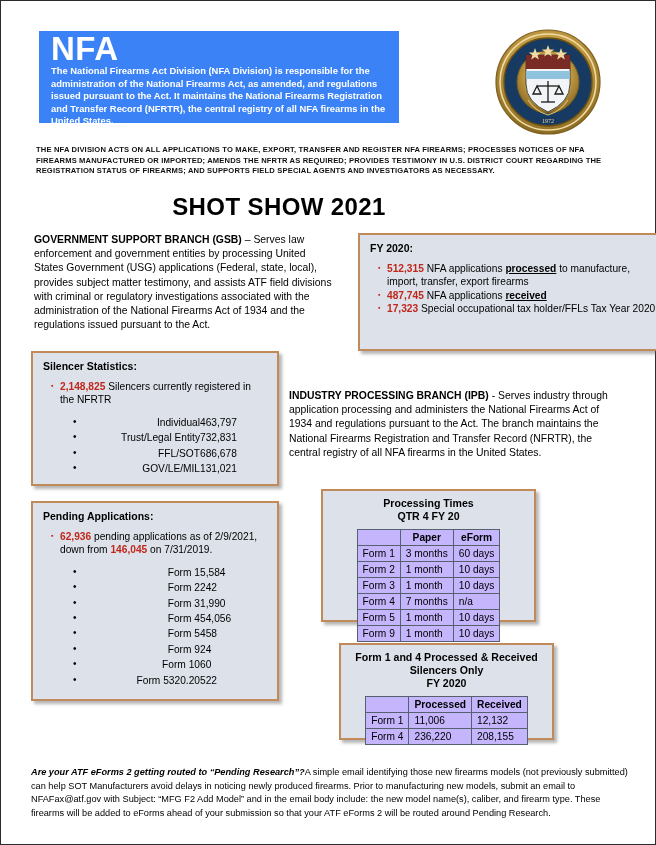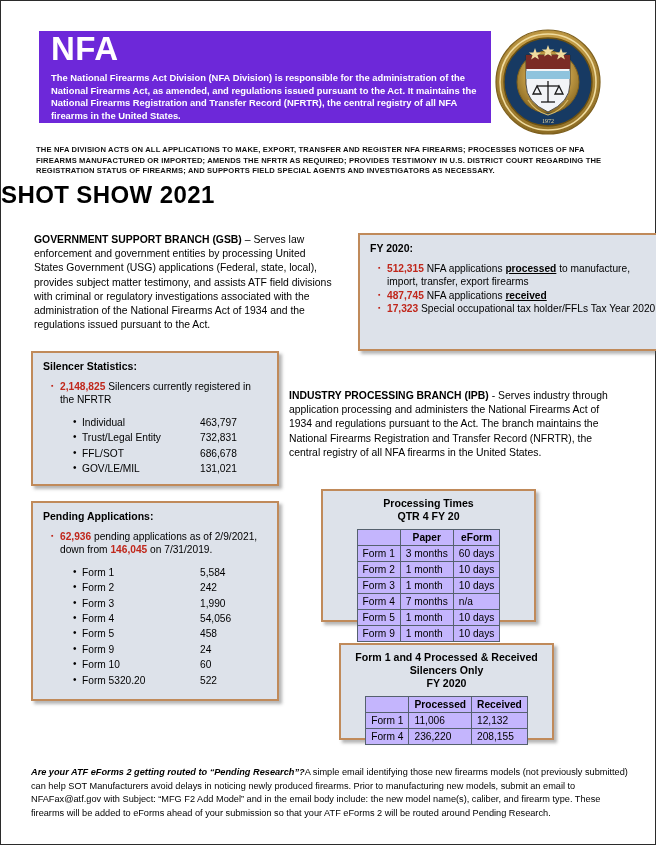--- a/index.html
+++ b/index.html
@@ -13,45 +13,45 @@
     position:relative;
     width:656px;height:845px;
     box-sizing:border-box;
     border:1.5px solid #2b2b2b;
     background:#fff;
   }
 
   
   .header-wrap{position:absolute;left:0;top:30px;width:656px;height:108px;}
   .nfa-banner{
-    position:absolute;left:38px;top:0;width:452px;height:92px;
-    background:#6d28d9;
+    position:absolute;left:38px;top:0;width:360px;height:92px;
+    background:#3b82f6;
     box-sizing:border-box;
     padding:3px 10px 4px 10px;
     color:#ffffff;
   }
   .nfa-title{
     font-size:33px;font-weight:bold;line-height:30px;letter-spacing:0.5px;
     margin:0 0 1px 2px;
   }
   .nfa-desc{
-    font-size:9.4px;font-weight:bold;line-height:12.6px;margin:8px 0 0 2px;
+    font-size:9.4px;font-weight:bold;line-height:12.6px;margin:1px 0 0 2px;
   }
   .seal{
     position:absolute;left:493px;top:-3px;width:108px;height:108px;
   }
 
   .caps-block{
     position:absolute;left:35px;top:144px;width:590px;
     font-size:7.6px;font-weight:bold;line-height:10.6px;color:#111;
     letter-spacing:0.15px;
   }
 
   .shot-show{
-    position:absolute;left:0;top:180px;width:556px;text-align:left;
+    position:absolute;left:0;top:192px;width:556px;text-align:center;
     font-size:24px;font-weight:bold;color:#000;letter-spacing:0.4px;
   }
 
   
   .panel{
     position:absolute;box-sizing:border-box;
     background:#dde2ea;
     border:2px solid #c08a5a;
     box-shadow:3px 3px 3px rgba(90,90,90,0.45);
   }
@@ -68,21 +68,21 @@
     content:"\25AA";position:absolute;left:0;top:-1px;font-size:7px;color:#c0271b;
   }
 
   
   .para{
     position:absolute;font-size:10.4px;line-height:14.2px;color:#000;text-align:left;
   }
   .para b{font-weight:bold;}
 
   
-  .sub-list{margin:8px 0 0 30px;padding:0;list-style:none;}
+  .sub-list{margin:8px 0 0 30px;padding:0;list-style:none;text-align:right;}
   .sub-list li{
     position:relative;padding-left:9px;font-size:10.2px;line-height:15.4px;color:#000;
     display:flex;
   }
   .sub-list li:before{content:"\2022";position:absolute;left:0;top:-1px;font-size:10px;color:#000;}
   .sub-list .lbl{display:inline-block;width:118px;}
   .sub-list .val{display:inline-block;}
 
   
   .tbl-head{

